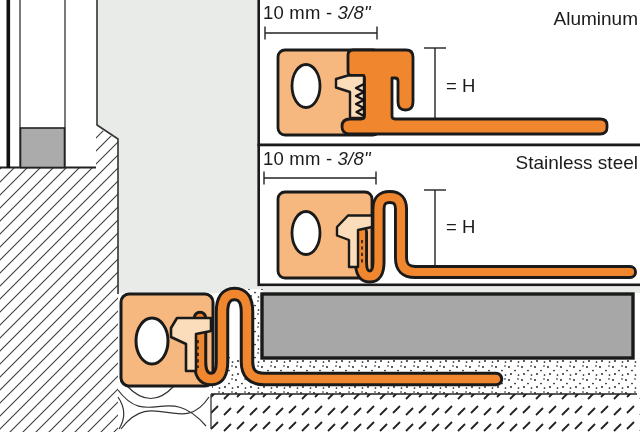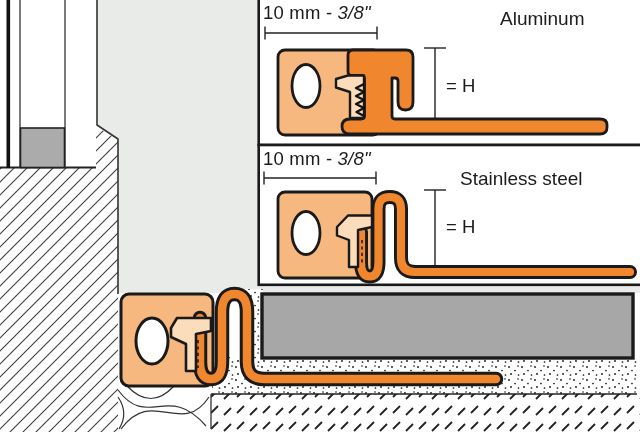--- a/index.html
+++ b/index.html
@@ -4,21 +4,21 @@
 <style>
   html,body{margin:0;padding:0;background:#fff;}
   #stage{position:relative;width:640px;height:432px;background:#fff;overflow:hidden;
          font-family:"Liberation Sans","DejaVu Sans",sans-serif;}
   #stage svg{position:absolute;left:0;top:0;}
   .lbl{position:absolute;color:#1b1b1b;white-space:nowrap;line-height:1.05;}
   .dim{font-size:18.5px;letter-spacing:.2px;}
   .dim .frac{font-style:italic;}
   .mat{font-size:19px;}
   .hdim{font-size:18.5px;}
-  .right{text-align:left;}
+  .right{text-align:right;}
 </style>
 </head>
 <body>
 
 <div id="stage">
 <svg width="640" height="432" viewBox="0 0 640 432">
   <defs>
     <pattern id="hatch" width="13" height="13" patternUnits="userSpaceOnUse">
       <path d="M-1,14 L14,-1 M-4,4 L4,-4 M9,17 L17,9" stroke="#3d3d3d" stroke-width="1.1" fill="none"></path>
     </pattern>
@@ -128,15 +128,15 @@
     <path d="M348,215.5 L372,215.5 L372,227 L358,230 L358,267 L349,267 L349,240 L337,235.5 L337,227 Z" style="fill:var(--insert-light)" stroke="#1a1a1a" stroke-width="2.4" stroke-linejoin="round"></path>
     <path d="M362,240 V265" stroke="#111" stroke-width="1.5" stroke-dasharray="3.2,3.2"></path>
   </g>
 </svg>
 
   <div class="lbl dim" style="left:263px;top:3px;"><span>10 mm - </span><span class="frac">3/8"</span></div>
   <div class="lbl mat right" style="left:500px;top:9px;width:138px;">Aluminum</div>
   <div class="lbl hdim" style="left:446px;top:76px;">= H</div>
 
   <div class="lbl dim" style="left:263px;top:149px;"><span>10 mm - </span><span class="frac">3/8"</span></div>
-  <div class="lbl mat right" style="left:460px;top:153px;width:178px;margin-top:16px;">Stainless steel</div>
+  <div class="lbl mat right" style="left:460px;top:153px;width:178px;">Stainless steel</div>
   <div class="lbl hdim" style="left:446px;top:217px;">= H</div>
 </div>
 
 </body></html>

